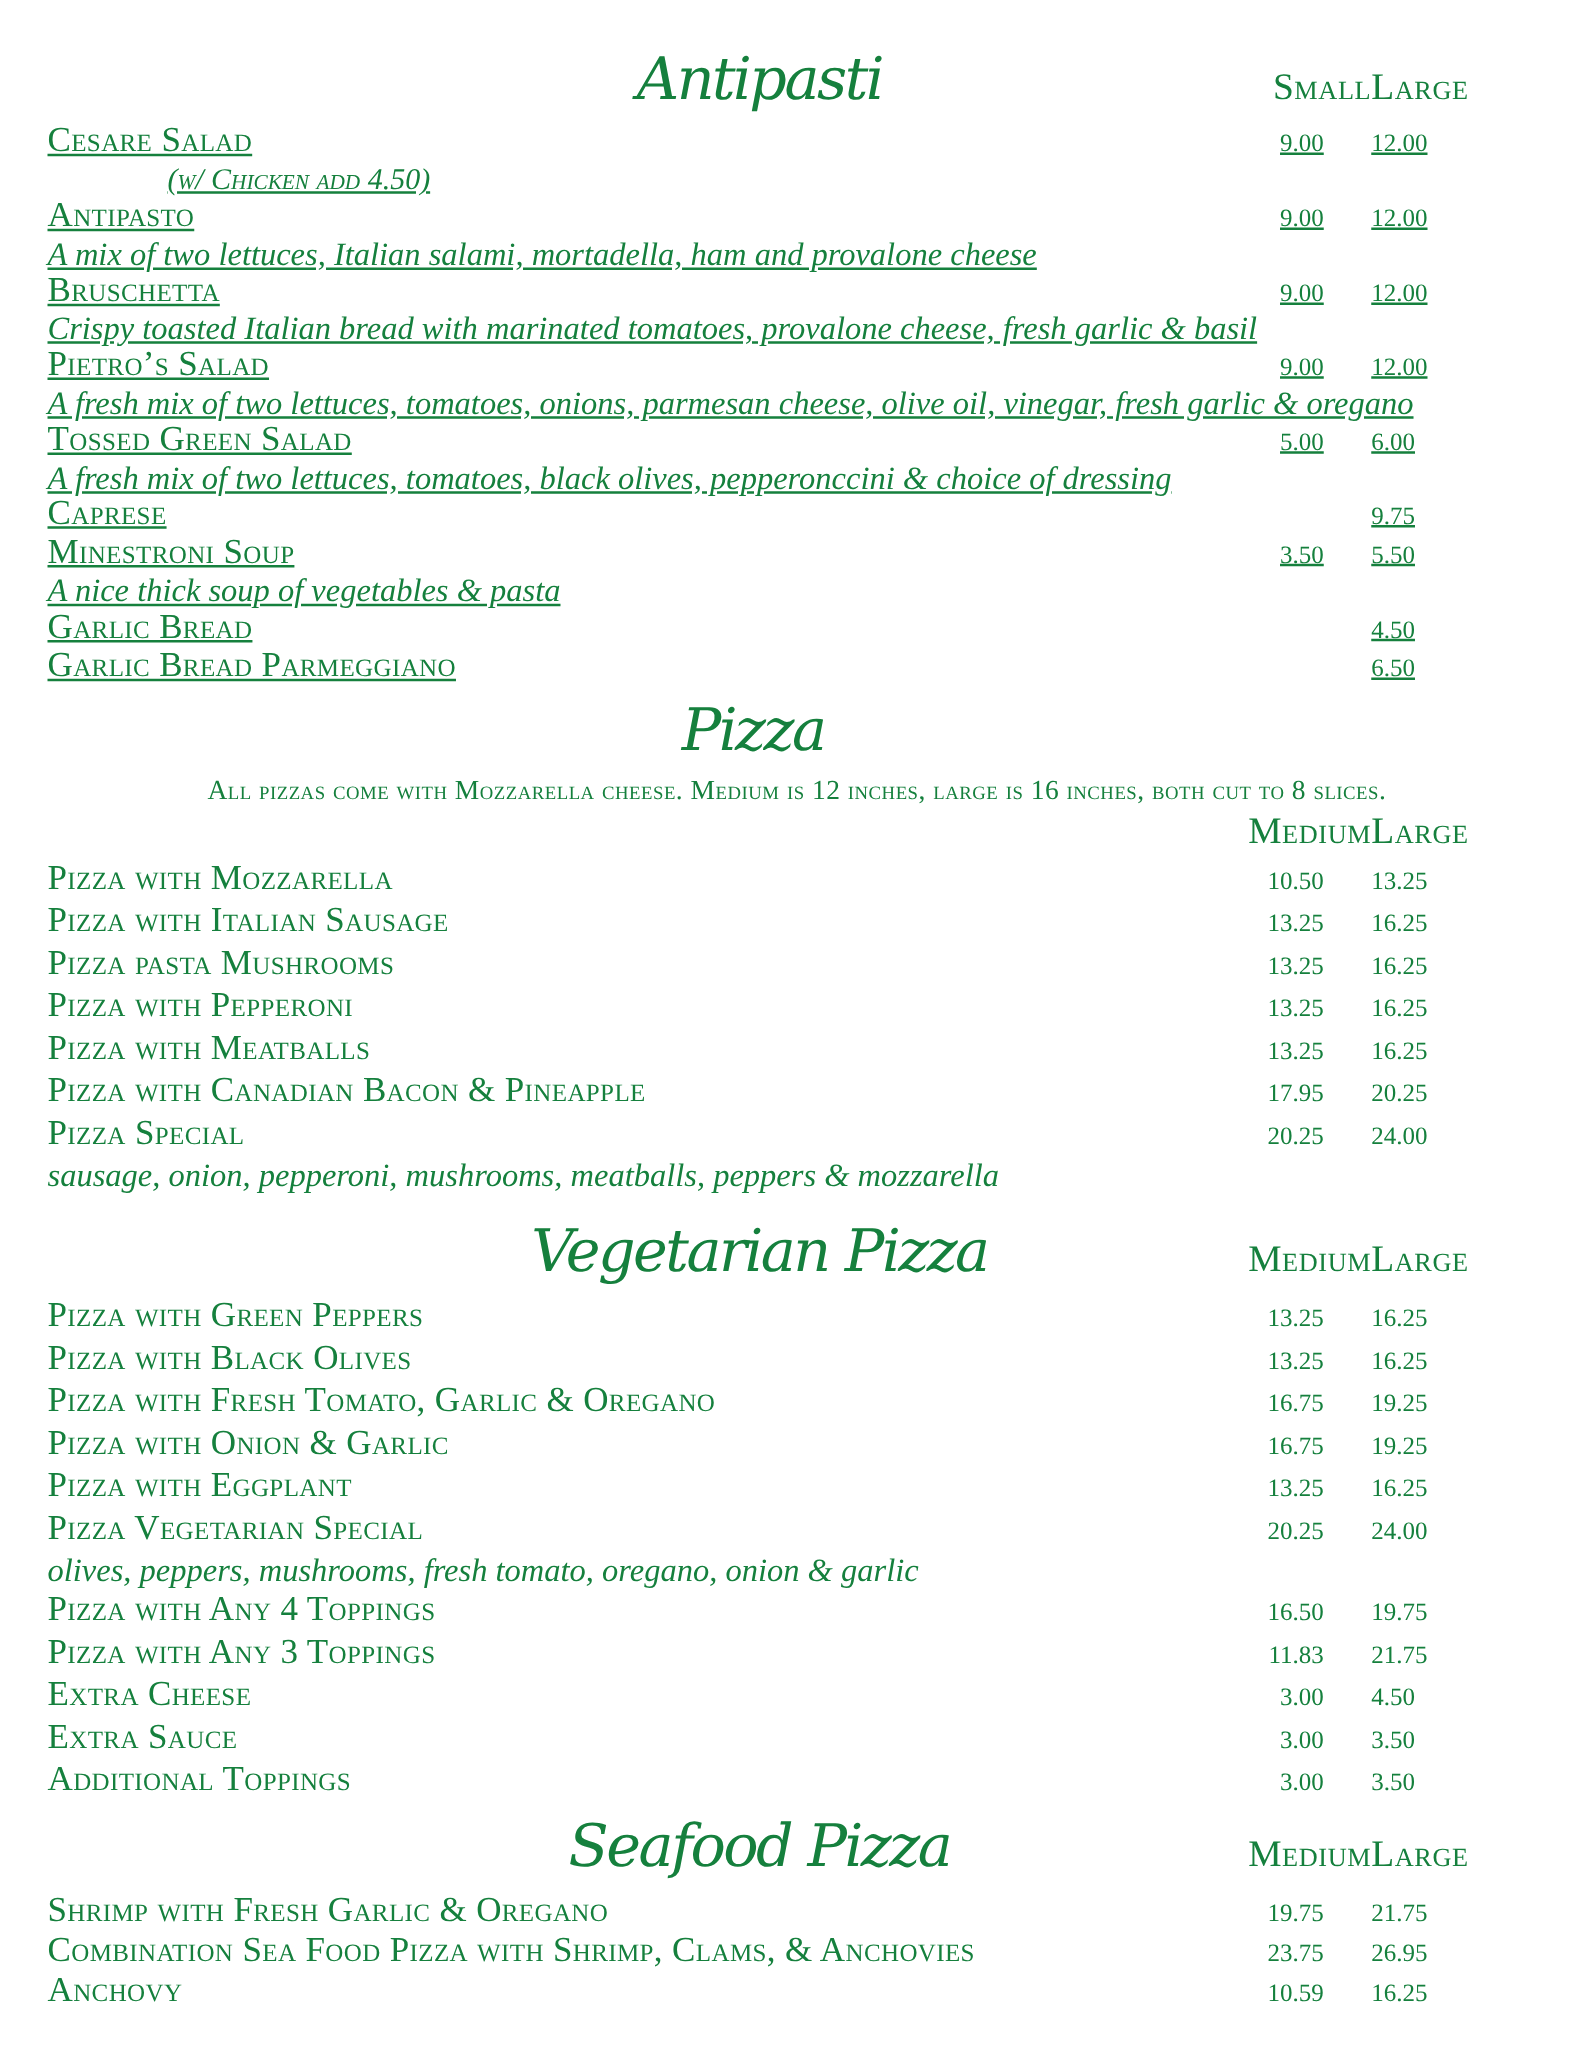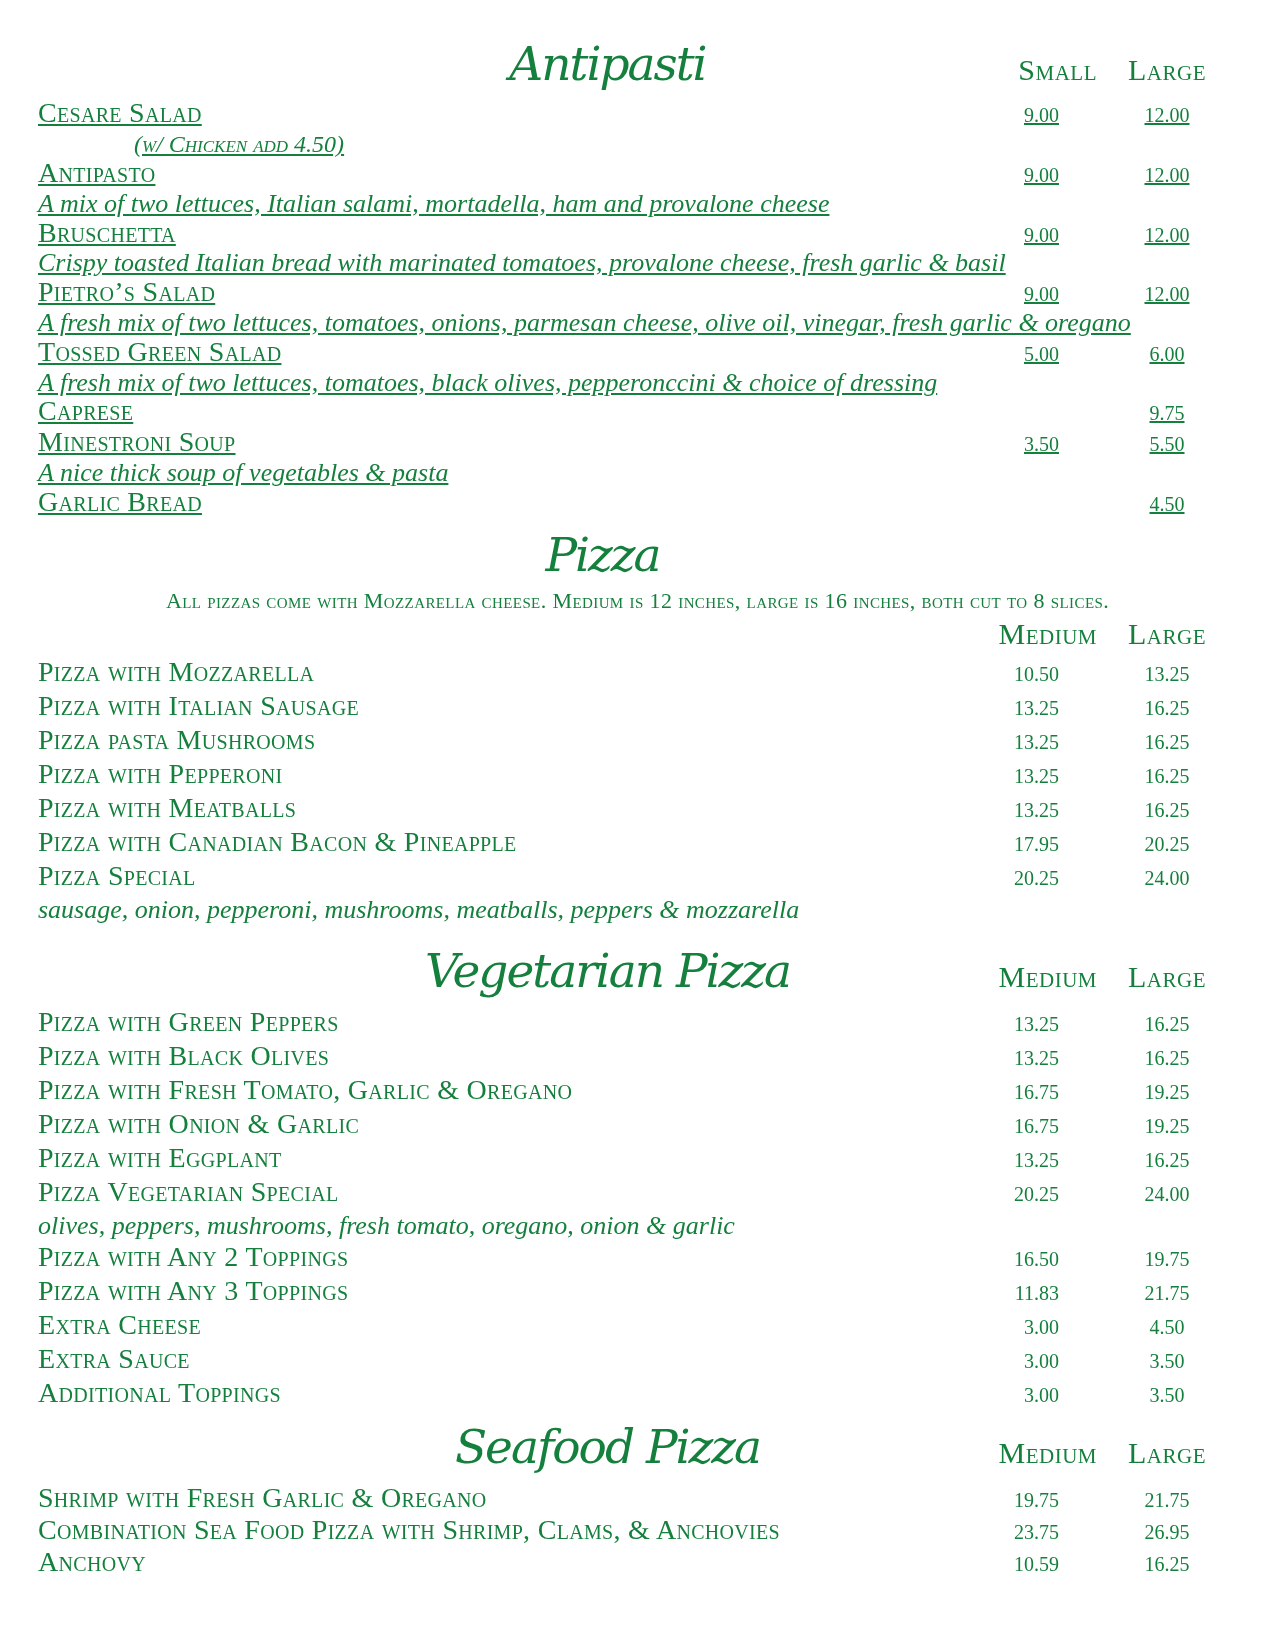--- a/index.html
+++ b/index.html
@@ -21,21 +21,21 @@
     font-family:"DejaVu Serif", serif;
     font-style:italic; font-weight:400;
     font-size:47px; line-height:1.35;
     letter-spacing:-2px;
   }
   .colhead {
     font-variant:small-caps; font-size:30px;
     letter-spacing:0.5px; line-height:1.2;
   }
   .c1 { width:110px; text-align:right; }
-  .c2 { width:140px; text-align:center; }
+  .c2 { width:140px; text-align:left; }
   .spacer { flex:1; }
   
   .title-line { text-align:center; padding-right:70px; margin-top:2px; }
   .subtitle {
     text-align:center; font-variant:small-caps;
     font-size:22px; line-height:27px; letter-spacing:0.4px;
     margin-top:1px;
   }
   .cols-only { margin-top:2px; line-height:34px; }
   
@@ -105,20 +105,25 @@
           <span class="name">Minestroni Soup</span>
           <span class="price c1">3.50</span>
           <span class="price c2">5.50</span>
         </div>
       <div class="row desc">A nice thick soup of vegetables &amp; pasta</div>
       <div class="row item">
           <span class="name">Garlic Bread</span>
           <span class="price c1"></span>
           <span class="price c2">4.50</span>
         </div>
+      <div class="row item">
+          <span class="name">Garlic Bread Parmeggiano</span>
+          <span class="price c1"></span>
+          <span class="price c2">6.50</span>
+        </div>
     </div>
   </section>
 
   <section class="sec-pizza">
     <div class="title-line"><span class="script">Pizza</span></div>
     <div class="subtitle">All pizzas come with Mozzarella cheese. Medium is 12 inches, large is 16 inches, both cut to 8 slices.</div>
     <div class="sec-head cols-only">
       <span class="spacer"></span>
       <span class="colhead c1">Medium</span>
       <span class="colhead c2">Large</span>
@@ -195,21 +200,21 @@
           <span class="price c1">13.25</span>
           <span class="price c2">16.25</span>
         </div>
       <div class="row item">
           <span class="name">Pizza Vegetarian Special</span>
           <span class="price c1">20.25</span>
           <span class="price c2">24.00</span>
         </div>
       <div class="row desc">olives, peppers, mushrooms, fresh tomato, oregano, onion &amp; garlic</div>
       <div class="row item">
-          <span class="name">Pizza with Any 2 Toppings</span>
+          <span class="name">Pizza with Any 4 Toppings</span>
           <span class="price c1">16.50</span>
           <span class="price c2">19.75</span>
         </div>
       <div class="row item">
           <span class="name">Pizza with Any 3 Toppings</span>
           <span class="price c1">11.83</span>
           <span class="price c2">21.75</span>
         </div>
       <div class="row item">
           <span class="name">Extra Cheese</span>

